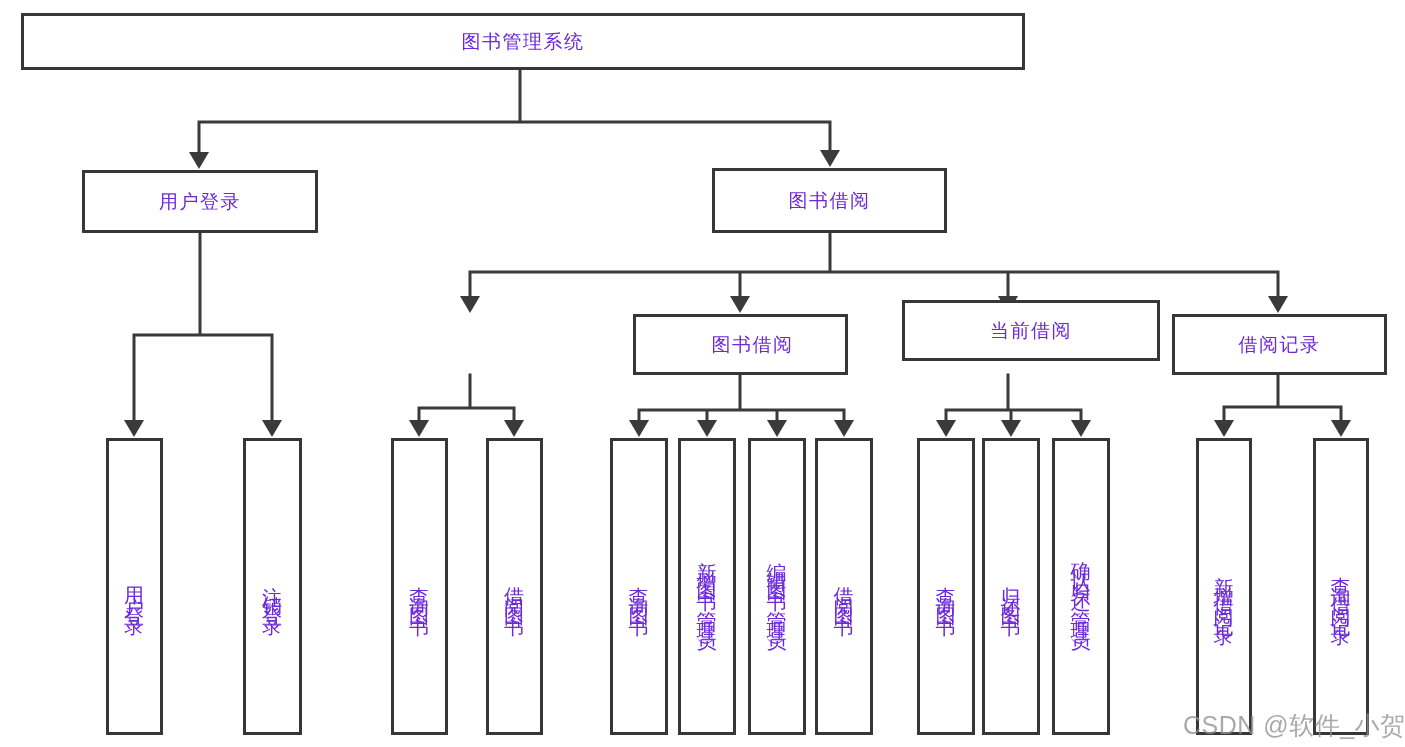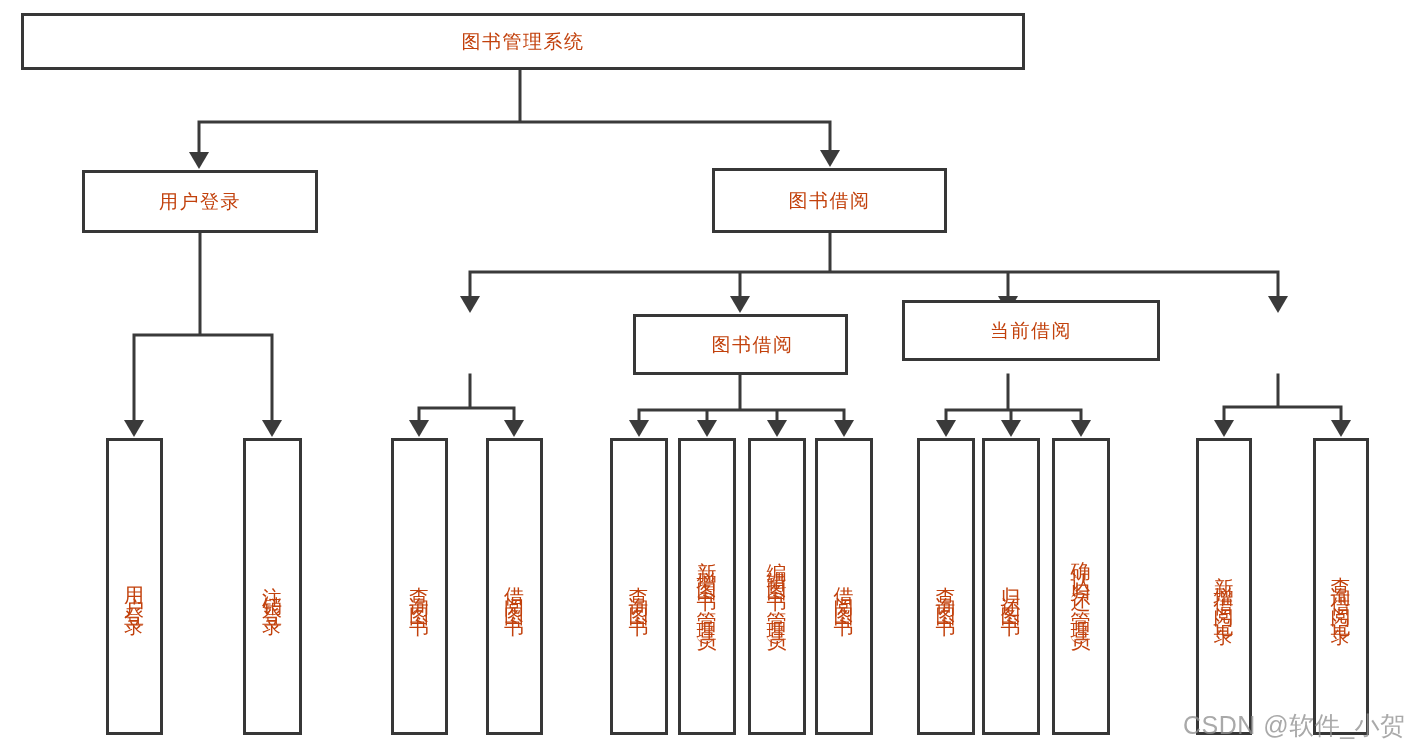--- a/index.html
+++ b/index.html
@@ -15,21 +15,21 @@
   svg.wires { position: absolute; left: 0; top: 0; }
   .wire { fill: none; stroke: #3a3a3a; stroke-width: 3; stroke-linecap: square; }
   .arrow { fill: #3a3a3a; stroke: none; }
   .box {
     position: absolute;
     border: 3px solid #373737;
     background: #ffffff;
     display: flex;
     align-items: center;
     justify-content: center;
-    color: #c2410c;
+    color: #6d28d9;
   }
   .box.h { font-size: 19px; letter-spacing: 1.5px; }
   .box.v {
     top: 438px;
     height: 297px;
     writing-mode: vertical-rl;
     text-orientation: mixed;
     font-size: 20px;
     letter-spacing: 10px;
     line-height: 1;
@@ -101,20 +101,21 @@
     </g>
   </svg>
 
   <div class="box h" style="left:21px; top:13px; width:1004px; height:57px;">图书管理系统</div>
 
   <div class="box h" style="left:82px; top:170px; width:236px; height:63px;">用户登录</div>
   <div class="box h" style="left:712px; top:168px; width:235px; height:65px;">图书借阅</div>
 
   <div class="box h" style="left:633px; top:314px; width:215px; height:61px;padding-left:24px;">图书借阅</div>
   <div class="box h" style="left:902px; top:300px; width:258px; height:61px;">当前借阅</div>
+  <div class="box h" style="left:1172px; top:314px; width:215px; height:61px;">借阅记录</div>
 
   <div class="box v" style="left:106px; width:57px;">用户登录</div>
   <div class="box v" style="left:243px; width:59px;">注销登录</div>
 
   <div class="box v" style="left:391px; width:57px;">查询图书</div>
   <div class="box v" style="left:486px; width:57px;">借阅图书</div>
 
   <div class="box v" style="left:610px; width:58px;">查询图书</div>
   <div class="box v" style="left:678px; width:58px;">新增图书（管理员）</div>
   <div class="box v" style="left:748px; width:58px;">编辑图书（管理员）</div>

